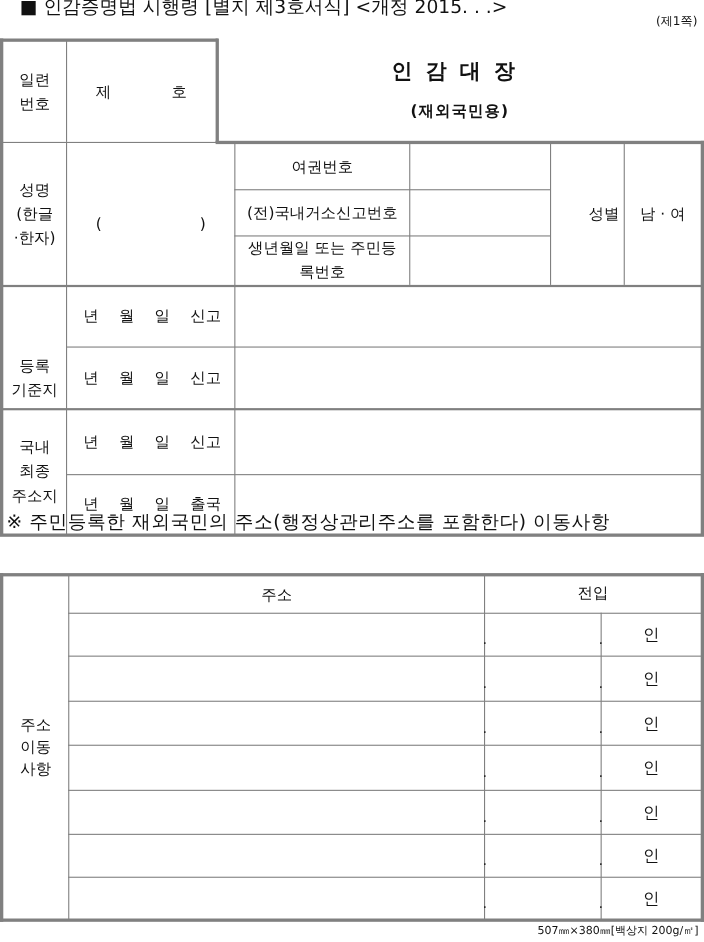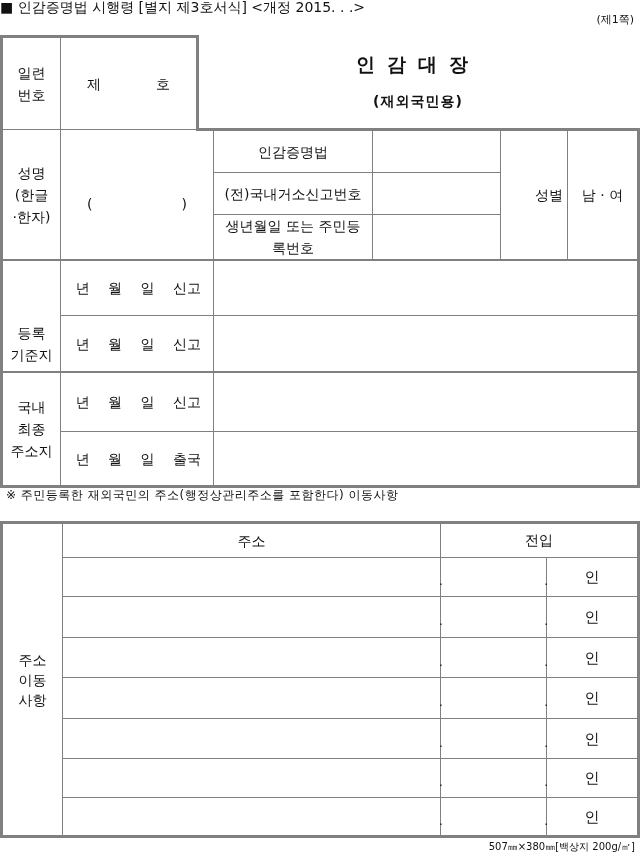--- a/index.html
+++ b/index.html
@@ -1,27 +1,27 @@
 <!DOCTYPE html>
 <html><head>
 <meta charset="utf-8">
 <style>
   html, body { margin: 0; padding: 0; background: #ffffff; }
   body { width: 640px; height: 856px; position: relative; overflow: hidden;
          font-family: "DejaVu Sans", "Liberation Sans", sans-serif; color: #111; }
   .abs { position: absolute; }
-  .hdr-left { left: 0; top: 0px; font-size: 14px; line-height: 14px; white-space: nowrap; }
+  .hdr-left { left: 18px; top: 0px; font-size: 17px; line-height: 14px; white-space: nowrap; }
   .hdr-right { right: 6px; top: 13px; font-size: 11px; line-height: 14px; }
   .line { position: absolute; background: #808080; }
   .cell { position: absolute; display: flex; align-items: center; justify-content: center;
           text-align: center; font-size: 14px; line-height: 22px; box-sizing: border-box; }
   .title { font-size: 19px; font-weight: bold; letter-spacing: 12px; }
   .subtitle { font-size: 14px; font-weight: bold; letter-spacing: 1px; }
   .date-label { justify-content: flex-end; padding-right: 12px; word-spacing: 14px; }
-  .note { left: 6px; top: 484px; font-size: 12px; line-height: 22px; white-space: nowrap; letter-spacing: 0.5px; }
+  .note { left: 6px; top: 464px; font-size: 17px; line-height: 22px; white-space: nowrap; letter-spacing: 0.5px; }
   .footer { right: 5px; top: 840px; font-size: 10px; line-height: 13px; white-space: nowrap; }
   .dots { word-spacing: 30px; font-size: 12px; }
 </style>
 </head>
 <body>
 
 <div class="abs hdr-left">■ 인감증명법 시행령 [별지 제3호서식] &lt;개정 2015.  .  .&gt;</div>
 <div class="abs hdr-right">(제1쪽)</div>
 
 <div class="line" style="left:0;top:35px;width:3px;height:452px;"></div>
@@ -64,21 +64,21 @@
 </div>
 <div class="cell" style="left:199px;top:86px;width:438px;height:30px;">
   <span class="subtitle">(재외국민용)</span>
 </div>
 
 <div class="cell" style="left:3px;top:131px;width:57px;height:128px;white-space:pre-line;">성명
 (한글
 ·한자)</div>
 <div class="cell" style="left:61px;top:131px;width:152px;height:146px;white-space:pre;">(                    )</div>
 
-<div class="cell" style="left:214px;top:131px;width:158px;height:41px;">인감증명법</div>
+<div class="cell" style="left:214px;top:131px;width:158px;height:41px;">여권번호</div>
 <div class="cell" style="left:214px;top:173px;width:158px;height:41px;">(전)국내거소신고번호</div>
 <div class="cell" style="left:214px;top:215px;width:158px;height:44px;padding:0 6px;">생년월일 또는 주민등록번호</div>
 
 <div class="cell" style="left:373px;top:131px;width:127px;height:41px;"></div>
 <div class="cell" style="left:373px;top:173px;width:127px;height:41px;"></div>
 <div class="cell" style="left:373px;top:215px;width:127px;height:44px;"></div>
 
 <div class="cell" style="left:516px;top:131px;width:66px;height:128px;">성별</div>
 <div class="cell" style="left:568px;top:131px;width:69px;height:128px;">남 · 여</div>
 

